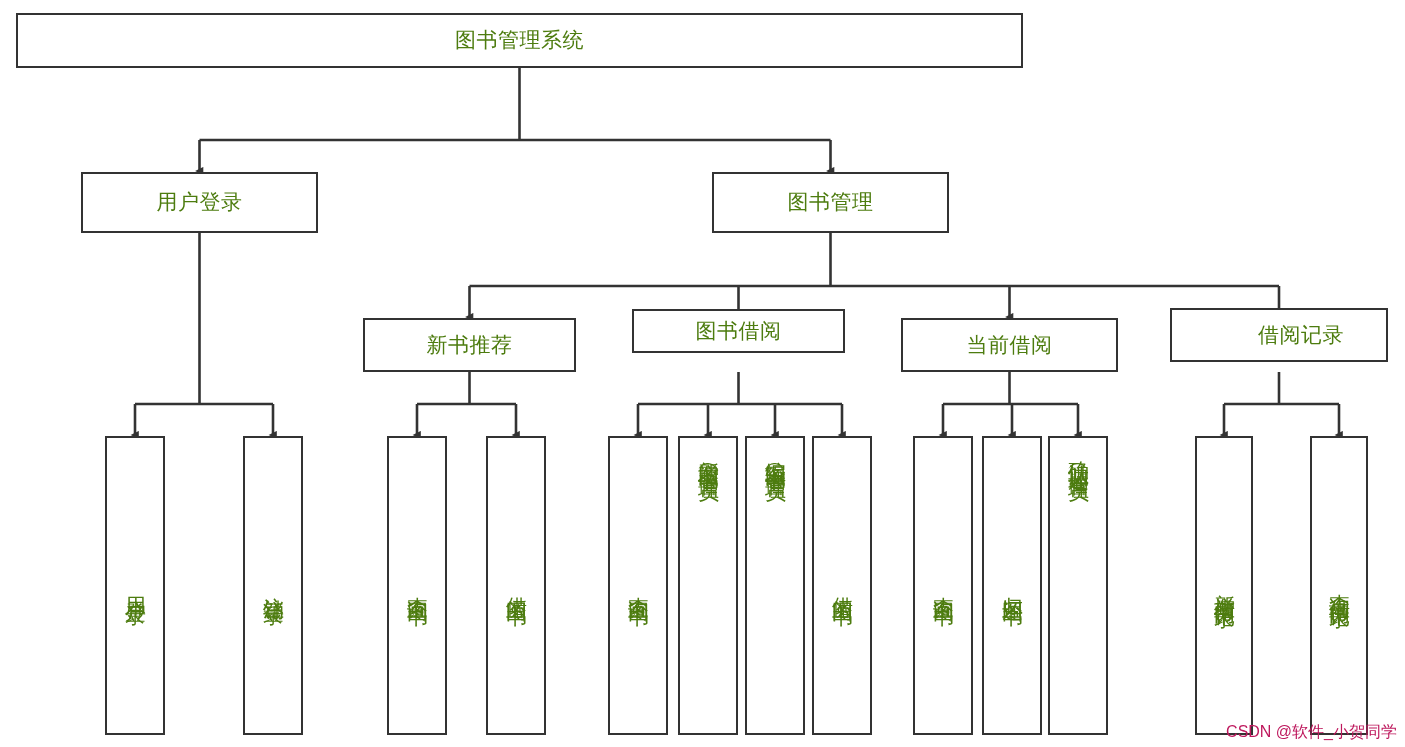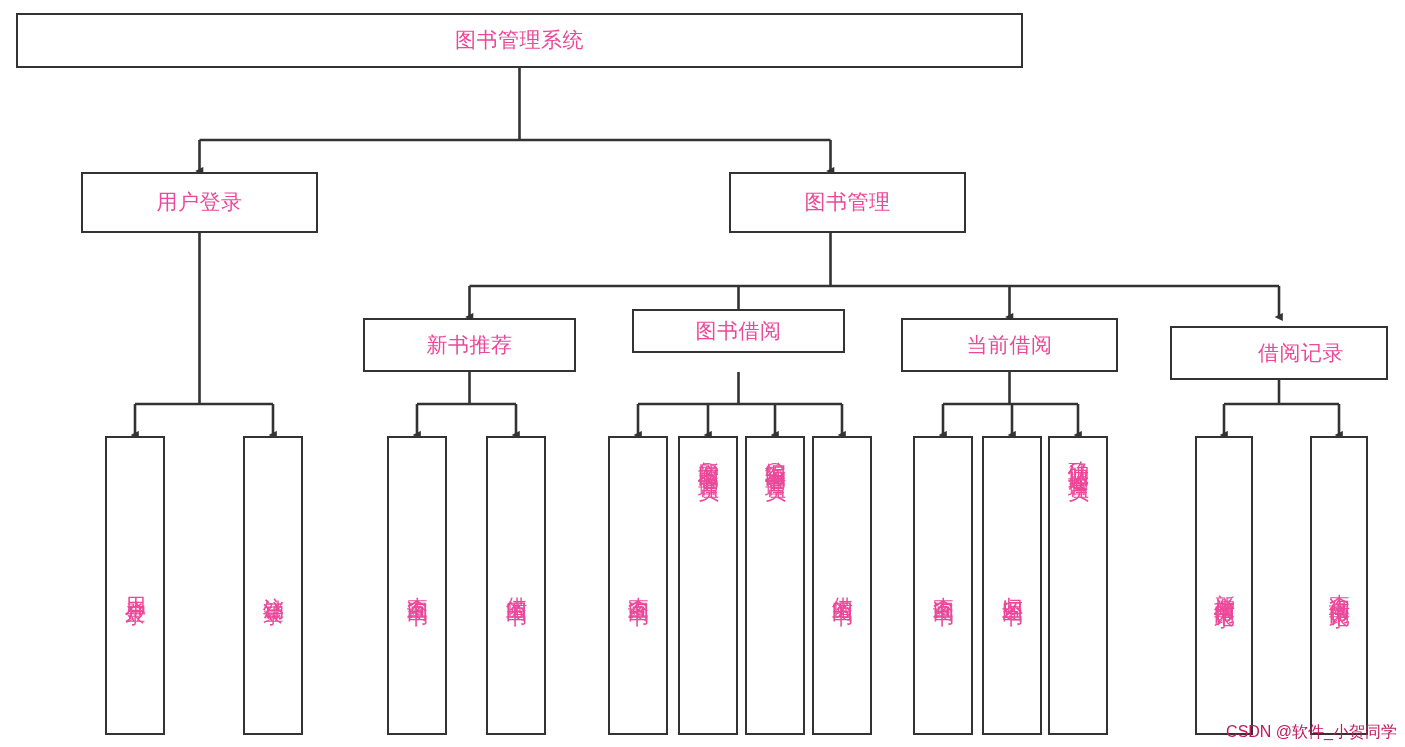--- a/index.html
+++ b/index.html
@@ -24,21 +24,21 @@
     pointer-events: none;
   }
   .node {
     position: absolute;
     box-sizing: border-box;
     background: #ffffff;
     border: 2px solid #333333;
     display: flex;
     align-items: center;
     justify-content: center;
-    color: #ec4899;
+    color: #4d7c0f;
     z-index: 2;
   }
   .node-label {
     line-height: 1.18;
     letter-spacing: 0.5px;
     white-space: pre;
   }
   .node.horiz .node-label {
     font-size: 21px;
     writing-mode: horizontal-tb;
@@ -115,33 +115,33 @@
       </g>
   </svg>
 
   <div id="node-layer">
       <div class="node horiz" style="left: 16px; top: 13px; width: 1007px; height: 55px;">
         <span class="node-label">图书管理系统</span>
       </div>
       <div class="node horiz" style="left: 81px; top: 172px; width: 237px; height: 61px;">
         <span class="node-label">用户登录</span>
       </div>
-      <div class="node horiz" style="left: 712px; top: 172px; width: 237px; height: 61px; margin-left: 17px;">
+      <div class="node horiz" style="left: 712px; top: 172px; width: 237px; height: 61px;">
         <span class="node-label">图书管理</span>
       </div>
       <div class="node horiz" style="left: 363px; top: 318px; width: 213px; height: 54px;">
         <span class="node-label">新书推荐</span>
       </div>
       <div class="node horiz" style="left: 632px; top: 309px; width: 213px; height: 44px;">
         <span class="node-label">图书借阅</span>
       </div>
       <div class="node horiz" style="left: 901px; top: 318px; width: 217px; height: 54px; font-family: Liberation Serif, serif;">
         <span class="node-label">当前借阅</span>
       </div>
-      <div class="node horiz" style="left: 1170px; top: 326px; width: 218px; height: 54px; padding-left: 44px;">
+      <div class="node horiz" style="left: 1170px; top: 308px; width: 218px; height: 54px; padding-left: 44px;">
         <span class="node-label">借阅记录</span>
       </div>
       <div class="node vert" style="left: 105px; top: 436px; width: 60px; height: 299px;">
         <span class="node-label">用户登录</span>
       </div>
       <div class="node vert" style="left: 243px; top: 436px; width: 60px; height: 299px;">
         <span class="node-label">注销登录</span>
       </div>
       <div class="node vert" style="left: 387px; top: 436px; width: 60px; height: 299px;">
         <span class="node-label">查询图书</span>

